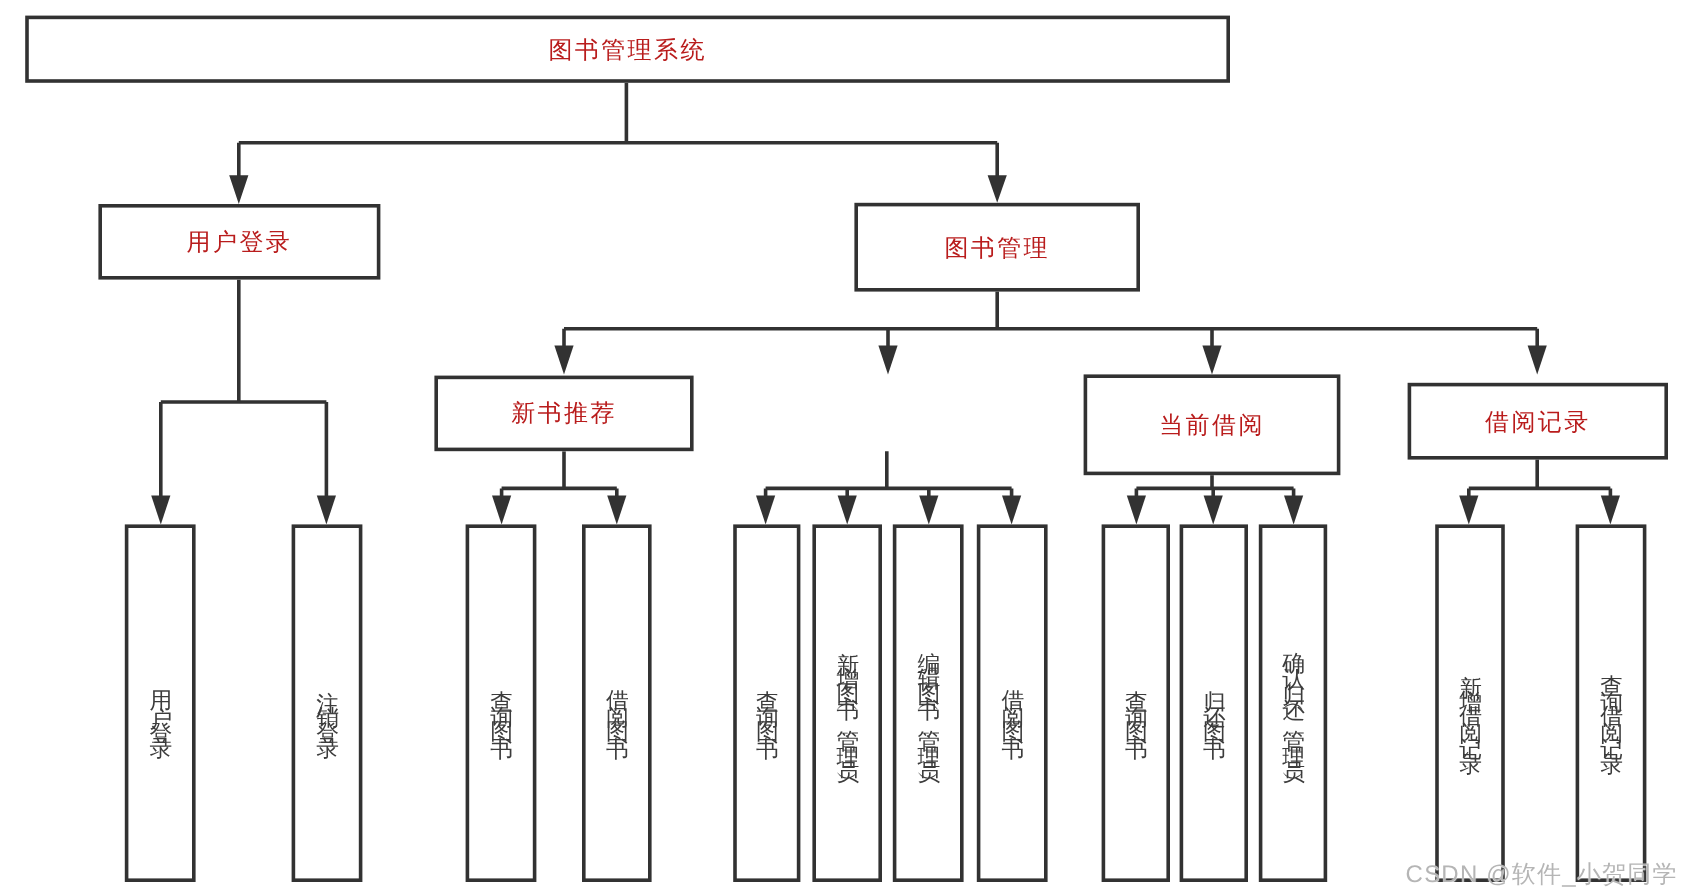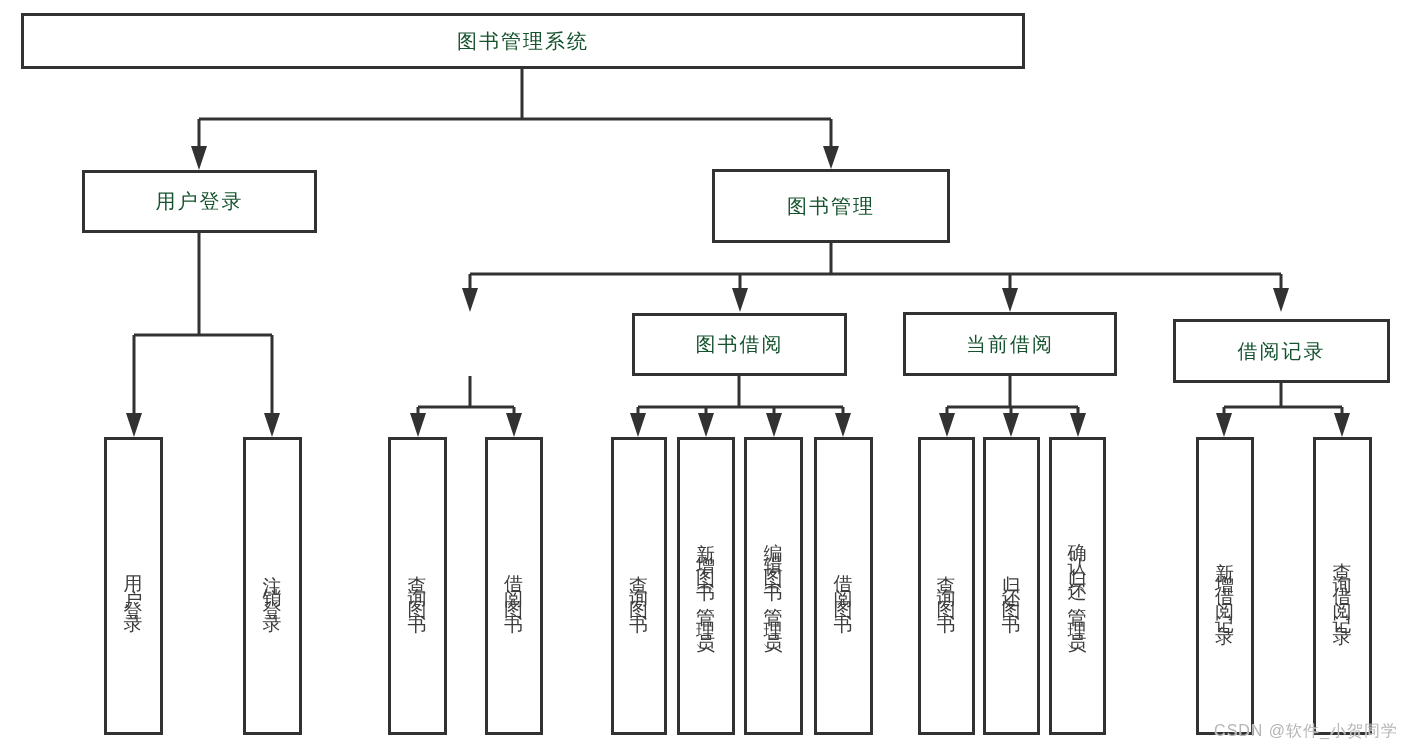--- a/index.html
+++ b/index.html
@@ -10,21 +10,21 @@
     font-family:"Liberation Sans","DejaVu Sans",sans-serif;
     overflow:hidden;
   }
   .connectors{position:absolute;left:0;top:0;width:1405px;height:747px;}
   .box{
     position:absolute;
     box-sizing:border-box;
     border:3px solid #323232;
     background:#ffffff;
     display:flex;align-items:center;justify-content:center;
-    color:#14532d;
+    color:#b91c1c;
     font-size:20px;
     letter-spacing:2px;
     z-index:2;
   }
   .leaf{
     position:absolute;
     box-sizing:border-box;
     top:437px;height:298px;
     border:3px solid #323232;
     background:#ffffff;
@@ -37,21 +37,21 @@
     color:#3c3c3c;
     font-size:19px;
     letter-spacing:13px;
     line-height:1;
     white-space:nowrap;
   }
   .watermark{
     position:absolute;
     right:7px;bottom:5px;
     color:#b5b5b5;
-    font-size:16px;
+    font-size:20px;
     letter-spacing:1px;
     text-shadow:0 1px 1px #ffffff;
     z-index:3;
     white-space:nowrap;
   }
 </style>
 </head>
 <body>
 
 <div class="canvas">
@@ -90,22 +90,22 @@
     <path fill="none" d="M1281 376 V407 M1224 407 H1342 M1224 407 V415 M1342 407 V415"></path>
     <polygon points="1216,413 1232,413 1224,437" stroke="none"></polygon>
     <polygon points="1334,413 1350,413 1342,437" stroke="none"></polygon>
   </svg>
 
   <div class="box" style="left:21px;top:13px;width:1004px;height:56px;">图书管理系统</div>
 
   <div class="box" style="left:82px;top:170px;width:235px;height:63px;">用户登录</div>
   <div class="box" style="left:712px;top:169px;width:238px;height:74px;">图书管理</div>
 
-  <div class="box" style="left:632px;top:313px;width:215px;height:63px;">图书借阅</div>
-  <div class="box" style="left:903px;top:312px;width:214px;height:64px;">当前借阅</div>
+  <div class="box" style="left:362px;top:313px;width:216px;height:63px;">新书推荐</div>
+  <div class="box" style="left:903px;top:312px;width:214px;height:84px;">当前借阅</div>
   <div class="box" style="left:1173px;top:319px;width:217px;height:64px;">借阅记录</div>
 
   <div class="leaf" style="left:104px;width:59px;">
     <span class="vtext">用户登录</span>
   </div>
   <div class="leaf" style="left:243px;width:59px;">
     <span class="vtext">注销登录</span>
   </div>
 
   <div class="leaf" style="left:388px;width:59px;">

